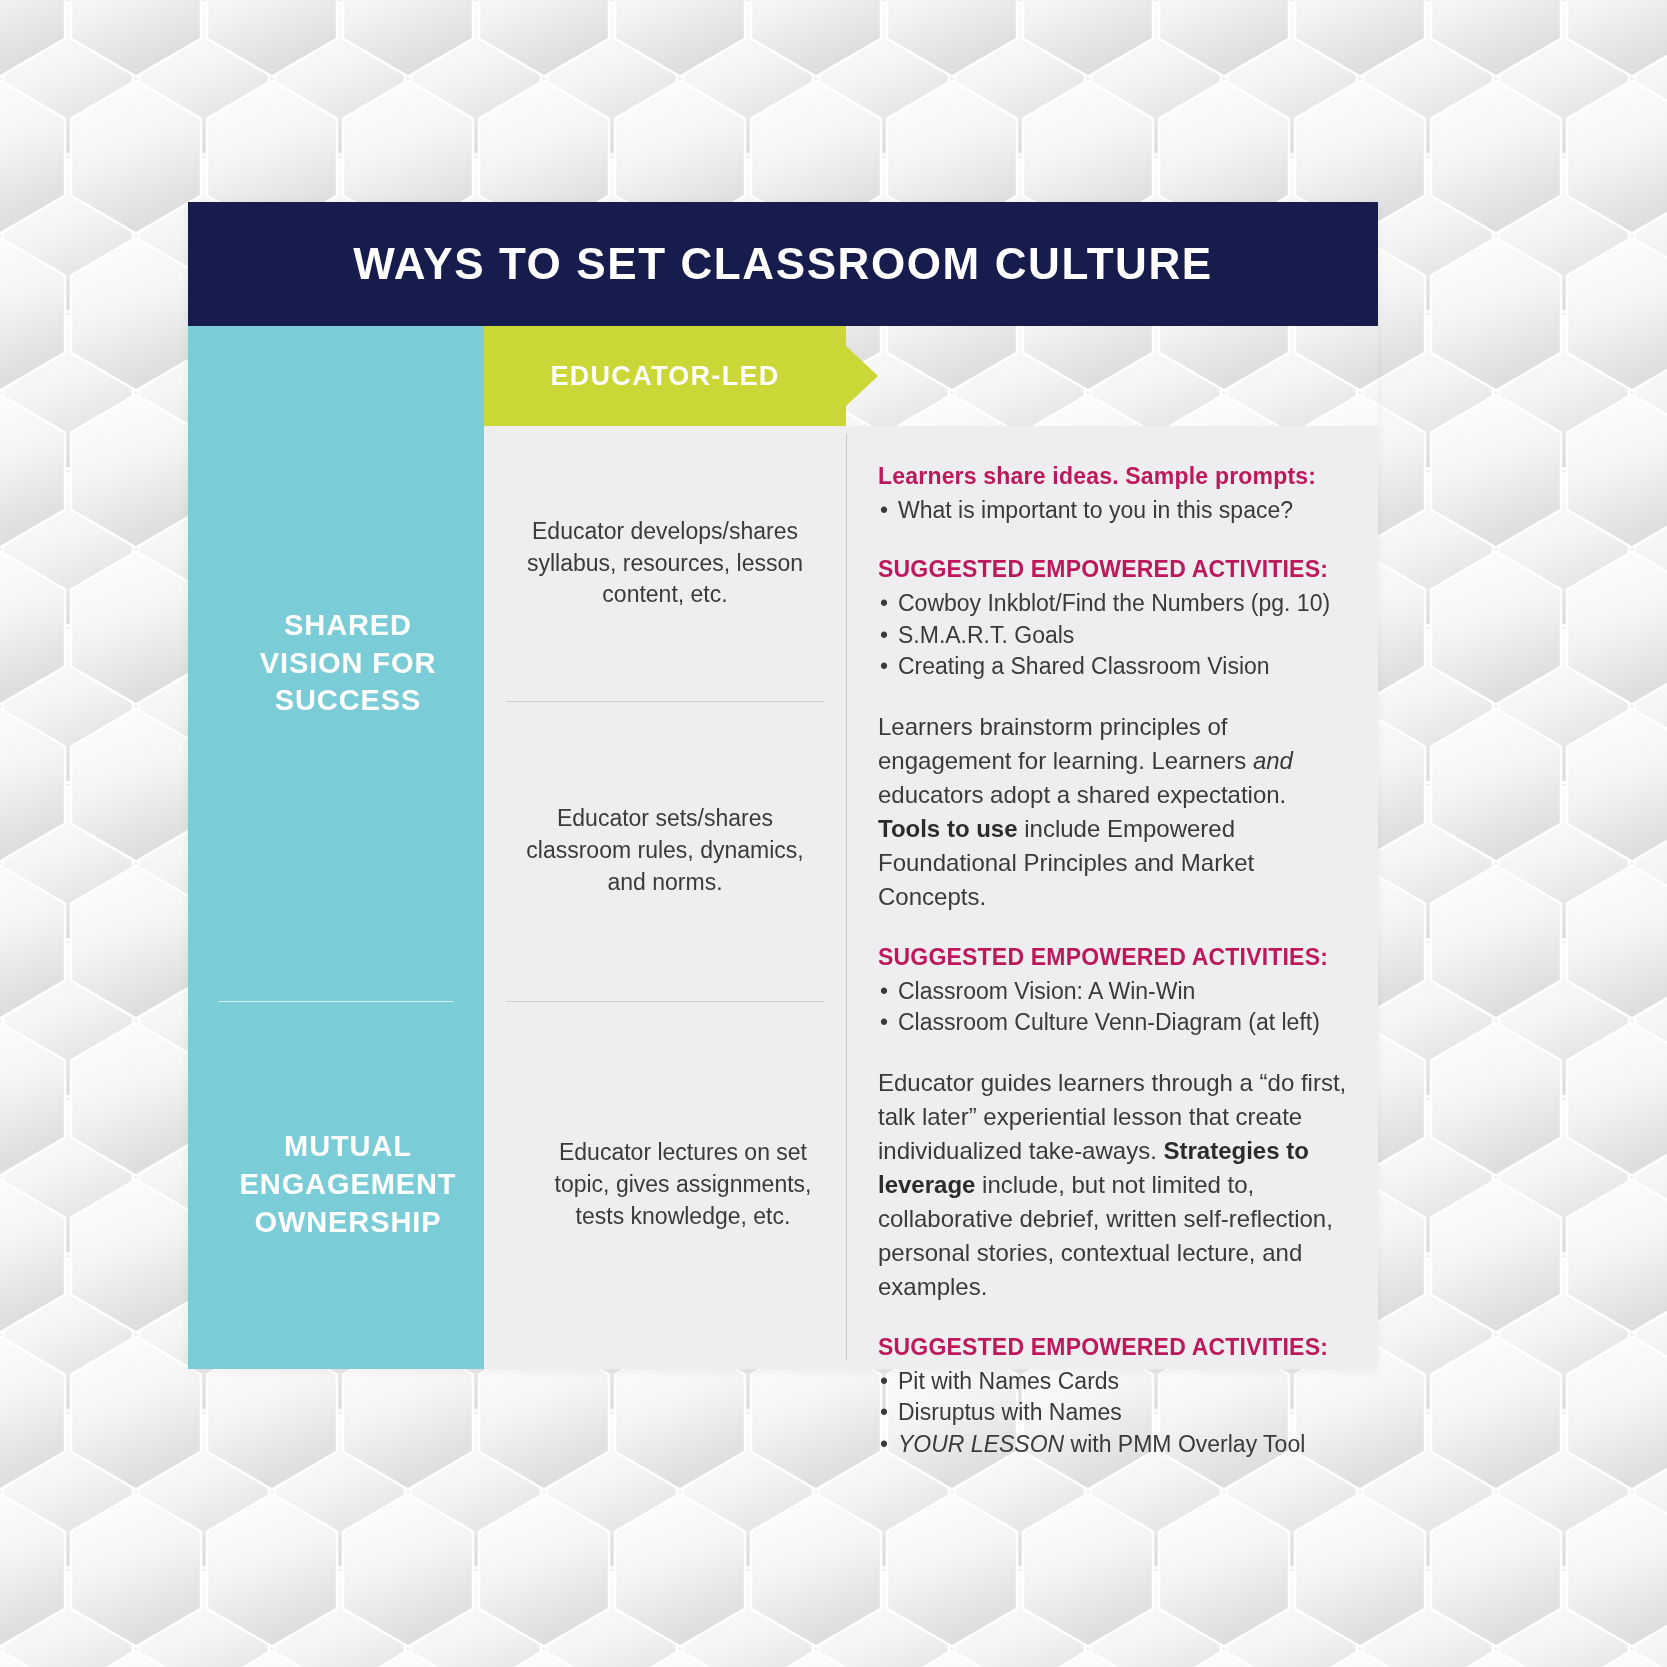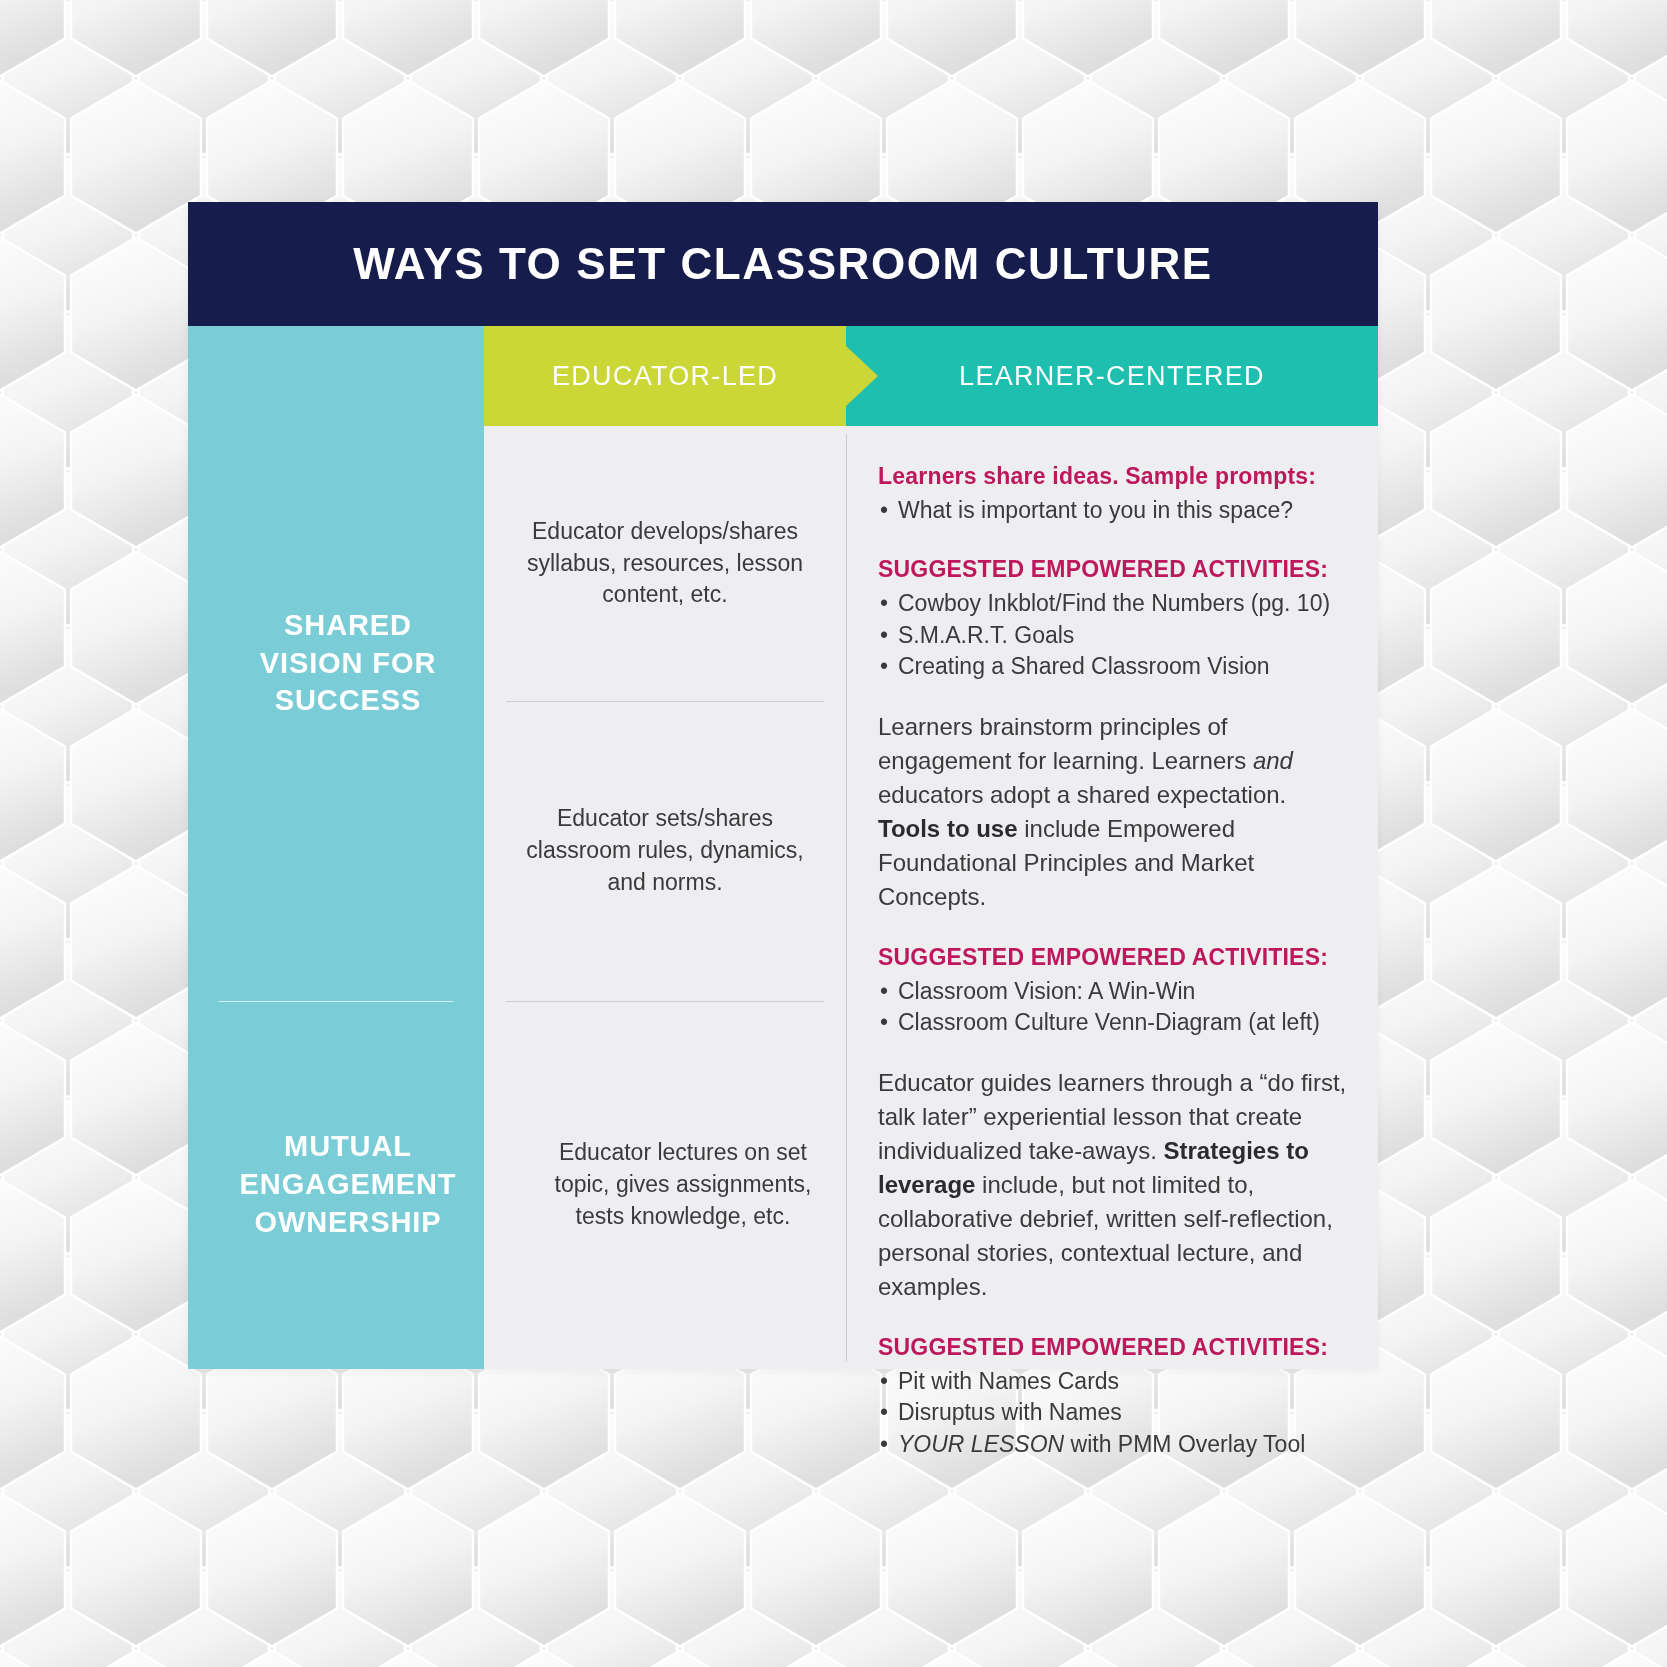--- a/index.html
+++ b/index.html
@@ -137,21 +137,21 @@
   .head-learner {
     flex: 1 1 auto;
     background: #1FBFAF;
     display: flex;
     align-items: center;
     justify-content: center;
   }
   .head-label {
     color: #ffffff;
     font-size: 27px;
-    font-weight: normal;
+    font-weight: bold;
     letter-spacing: 1.3px;
     text-align: center;
   }
 
   .content-row {
     flex: 1 1 auto;
     display: flex;
     background: #EEEEF0;
     min-height: 0;
   }
@@ -287,23 +287,20 @@
         <div class="label">MUTUAL ENGAGEMENT OWNERSHIP</div>
       </div>
     </div>
 
     <div class="col-right">
 
       <div class="head-row">
         <div class="head-educator">
           <span class="head-label">EDUCATOR-LED</span>
         </div>
-        <div class="head-learner">
-          <span class="head-label">LEARNER-CENTERED</span>
-        </div>
       </div>
 
       <div class="content-row">
 
         <div class="col-educator">
           <div class="edu-cell c1">
             <p>Educator develops/shares syllabus, resources, lesson content, etc.</p>
           </div>
           <div class="edu-hr h1"></div>
           <div class="edu-cell c2">

